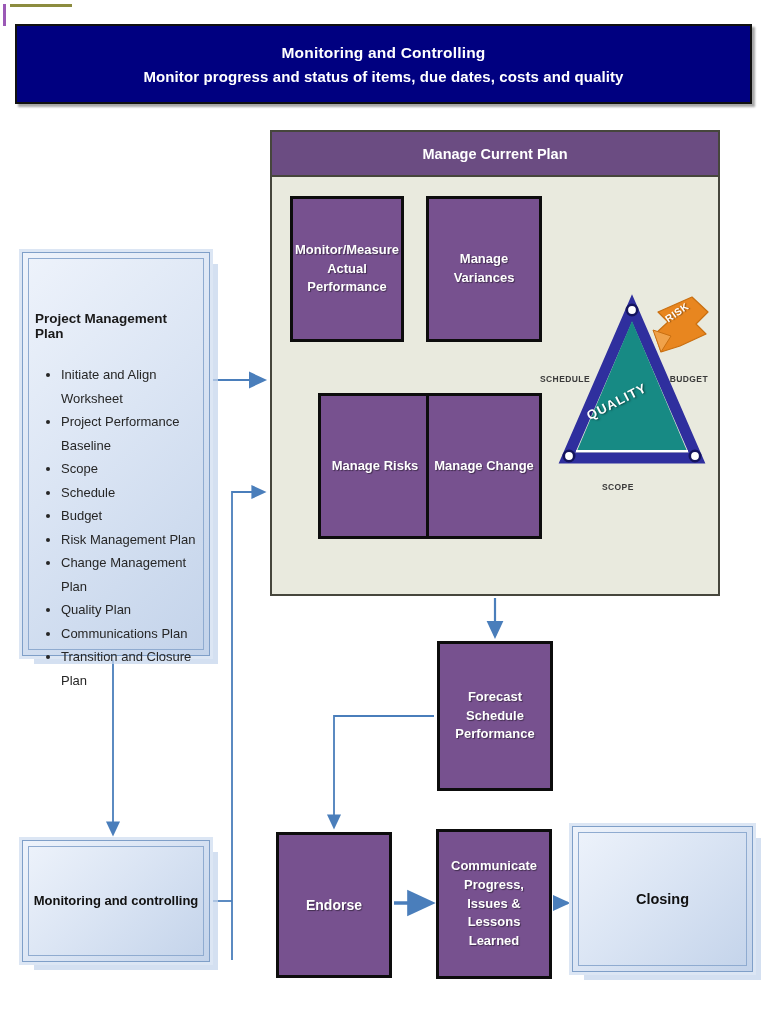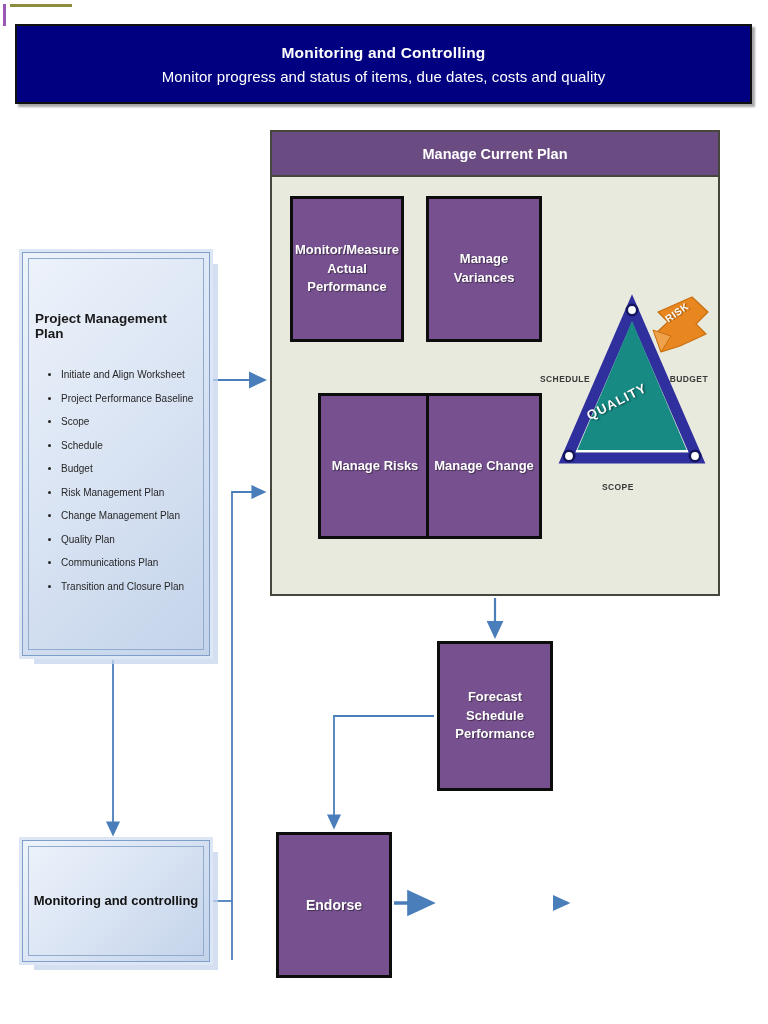--- a/index.html
+++ b/index.html
@@ -43,21 +43,21 @@
     align-items: center;
     justify-content: center;
     text-align: center;
     box-shadow: 3px 3px 2px rgba(0,0,0,0.35);
   }
   .banner .line1 {
     font-size: 15.5px; font-weight: bold; letter-spacing: .2px;
     margin-bottom: 6px;
   }
   .banner .line2 {
-    font-size: 15px; font-weight: normal; letter-spacing: .1px;
+    font-size: 15px; font-weight: bold; letter-spacing: .1px;
   }
 
   
   .bluepanel {
     background: linear-gradient(135deg, #eef3fb 0%, #dbe5f4 45%, #c3d3ea 100%);
     border: 1px solid #7f9fc8;
     box-shadow: 0 0 0 3px #dce6f4, 10px 10px 0 -2px rgba(197,214,236,0.75);
   }
   .bluepanel .inner-rule {
     position: absolute; left: 5px; right: 5px; top: 5px; bottom: 5px;
@@ -73,21 +73,21 @@
     position: absolute; left: 12px; top: 58px; right: 10px;
     font-size: 13.5px; font-weight: bold; color: #1a1a1a;
   }
   .pmp-list {
     position: absolute; left: 20px; top: 110px; right: 8px;
     margin: 0; padding: 0 0 0 18px;
     list-style: disc;
     color: #262626;
   }
   .pmp-list li {
-    font-size: 10px;
+    font-size: 13px;
     line-height: 23.5px;
     color: #262626;
   }
 
   
   .mon {
     left: 22px; top: 840px; width: 188px; height: 122px;
     display: flex; align-items: center; justify-content: center;
   }
   .mon-label {
@@ -288,15 +288,22 @@
 
   <div class="abs bluepanel mon">
     <div class="inner-rule"></div>
     <div class="mon-label">Monitoring and controlling</div>
   </div>
 
   <div class="abs pbox box-endorse">
     <span>Endorse</span>
   </div>
 
-
+  <div class="abs pbox box-communicate">
+    <span>Communicate Progress, Issues &amp; Lessons Learned</span>
+  </div>
+
+  <div class="abs bluepanel closing">
+    <div class="inner-rule"></div>
+    <div class="closing-label">Closing</div>
+  </div>
 
 </div>
 
 </body></html>

